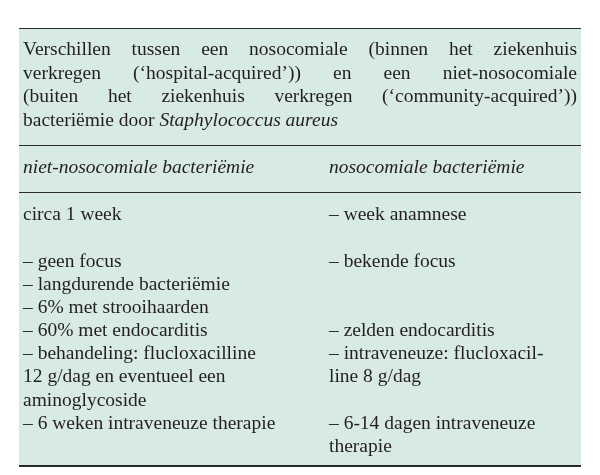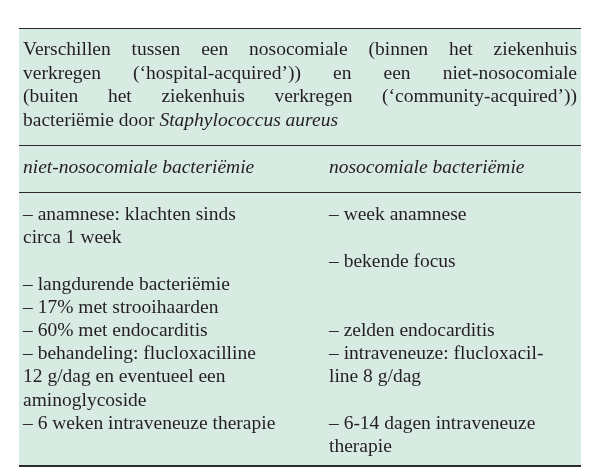--- a/index.html
+++ b/index.html
@@ -87,32 +87,32 @@
   </div>
 
   <div class="rule r1"></div>
 
   <div class="col-head right">nosocomiale bacteriëmie</div>
   <div class="col-head left">niet-nosocomiale bacteriëmie</div>
 
   <div class="rule r2"></div>
 
   <div class="cell left" style="top:173px">
-    <div>– anamnese: klachten sinds</div>
     <div>circa 1 week</div>
   </div>
   <div class="cell right" style="top:173px">
     <div>– week anamnese</div>
   </div>
 
+  <div class="cell left" style="top:220px">– geen focus</div>
   <div class="cell right" style="top:220px">– bekende focus</div>
 
   <div class="cell left" style="top:243px">– langdurende bacteriëmie</div>
 
-  <div class="cell left" style="top:266px">– 17% met strooihaarden</div>
+  <div class="cell left" style="top:266px">– 6% met strooihaarden</div>
 
   <div class="cell left" style="top:289px">– 60% met endocarditis</div>
   <div class="cell right" style="top:289px">– zelden endocarditis</div>
 
   <div class="cell left" style="top:312px">
     <div>– behandeling: flucloxacilline</div>
     <div>12 g/dag en eventueel een</div>
     <div>aminoglycoside</div>
   </div>
   <div class="cell right" style="top:312px">

